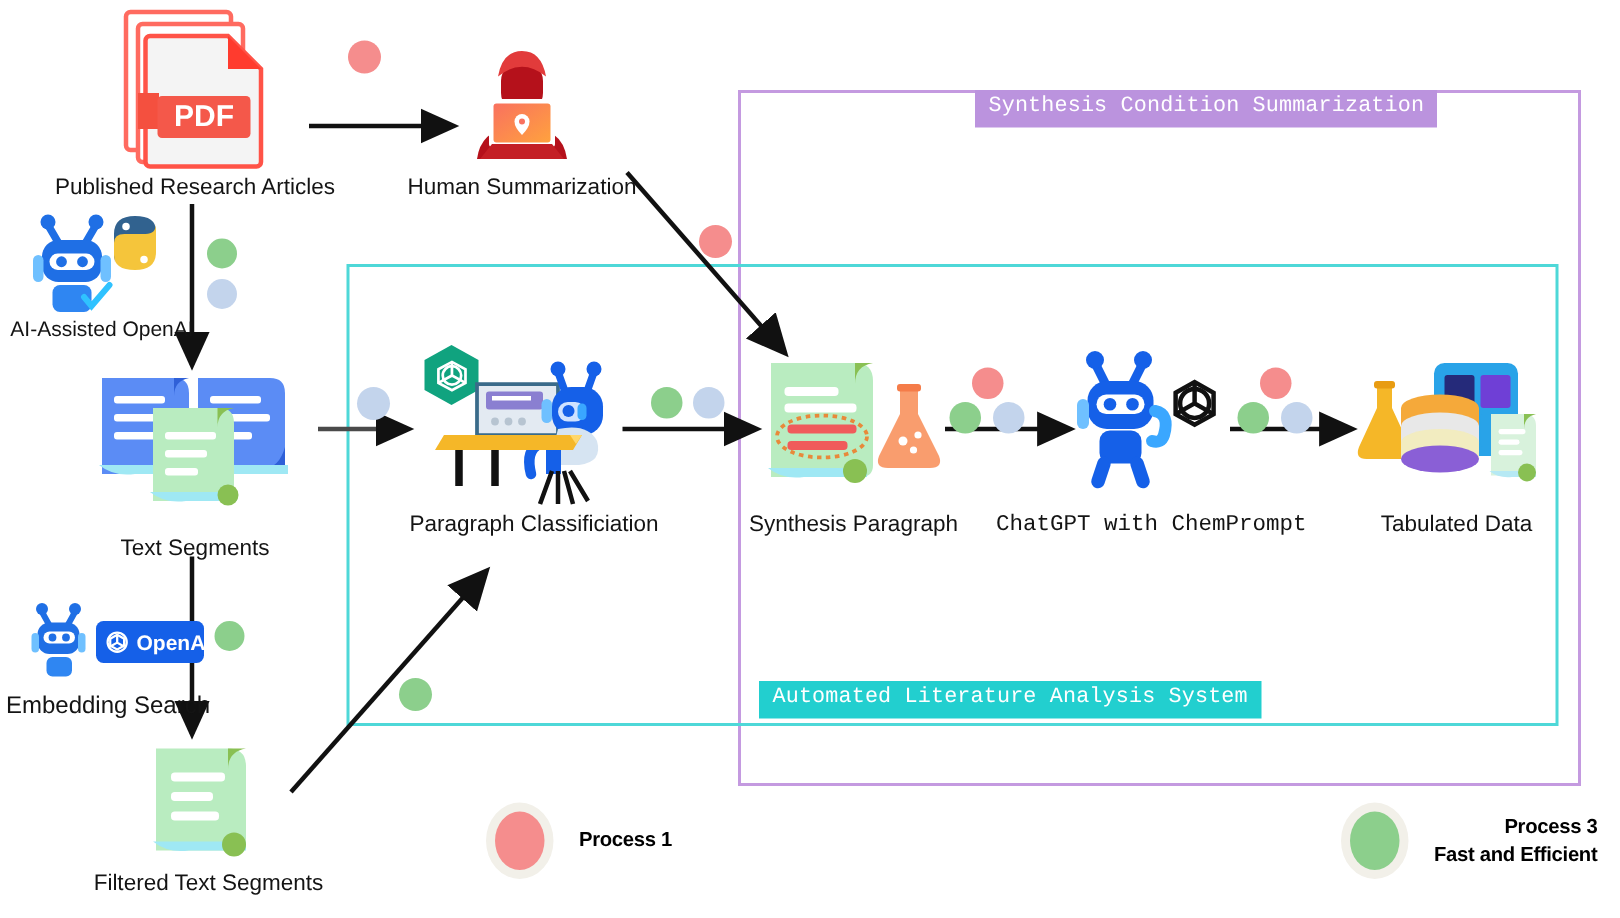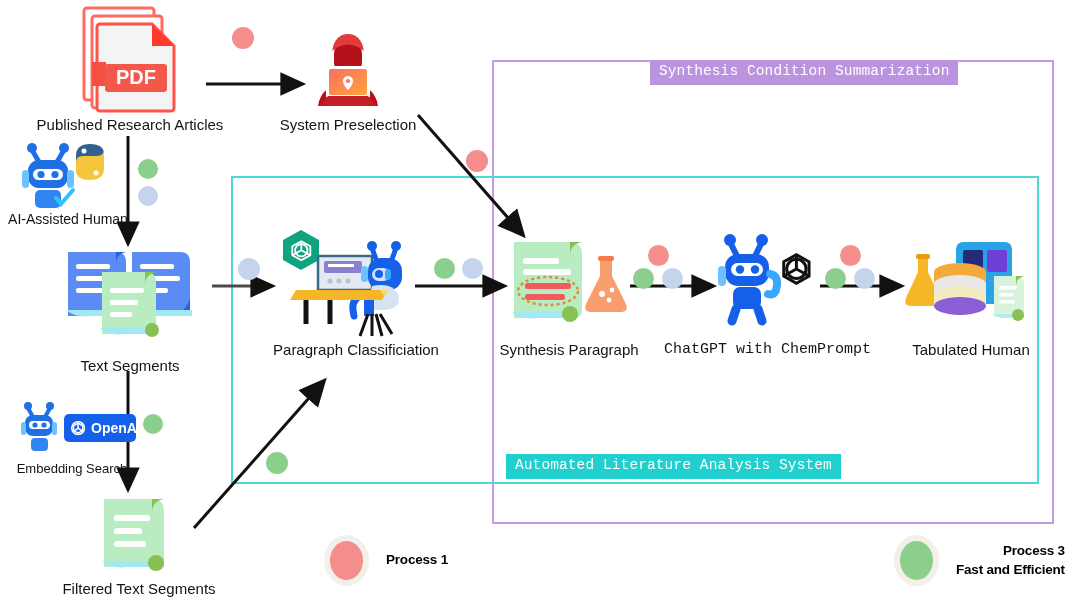--- a/index.html
+++ b/index.html
@@ -330,37 +330,37 @@
   <div class="dot p1" style="left:648px;top:245px;width:21px;height:21px;"></div>
   <div class="dot p3" style="left:633px;top:268px;width:21px;height:21px;"></div>
   <div class="dot p2" style="left:662px;top:268px;width:21px;height:21px;"></div>
 
   <div class="dot p1" style="left:840px;top:245px;width:21px;height:21px;"></div>
   <div class="dot p3" style="left:825px;top:268px;width:21px;height:21px;"></div>
   <div class="dot p2" style="left:854px;top:268px;width:21px;height:21px;"></div>
 
   <div class="node-label" style="left:0px;top:116px;width:260px;">Published Research Articles</div>
 
-  <div class="node-label" style="left:268px;top:116px;width:160px;">System Preselection</div>
-
-  <div class="node-label" style="left:0px;top:211px;width:136px;font-size:14px;">AI-Assisted Human</div>
+  <div class="node-label" style="left:268px;top:116px;width:160px;">Human Summarization</div>
+
+  <div class="node-label" style="left:0px;top:211px;width:136px;font-size:14px;">AI-Assisted OpenAI</div>
 
   <div class="node-label" style="left:58px;top:357px;width:144px;">Text Segments</div>
 
-  <div class="node-label" style="left:2px;top:462px;width:140px;font-size:13px;">Embedding Search</div>
+  <div class="node-label" style="left:2px;top:462px;width:140px;font-size:16px;">Embedding Search</div>
 
   <div class="node-label" style="left:260px;top:341px;width:192px;">Paragraph Classificiation</div>
 
   <div class="node-label" style="left:28px;top:580px;width:222px;">Filtered Text Segments</div>
 
   <div class="node-label" style="left:490px;top:341px;width:158px;">Synthesis Paragraph</div>
 
   <div class="node-label" style="left:664px;top:341px;width:202px;font-family:Liberation Mono, monospace;">ChatGPT with ChemPrompt</div>
 
-  <div class="node-label" style="left:904px;top:341px;width:134px;">Tabulated Human</div>
+  <div class="node-label" style="left:904px;top:341px;width:134px;">Tabulated Data</div>
 
   <div id="legend">
 
     <div class="legend-item" style="left:330px;top:8px;">
       <div class="legend-swatch" style="background:#f58d8d;"></div>
       <div class="legend-text">
         <div class="legend-title">Process 1</div>
       </div>
     </div>
 

